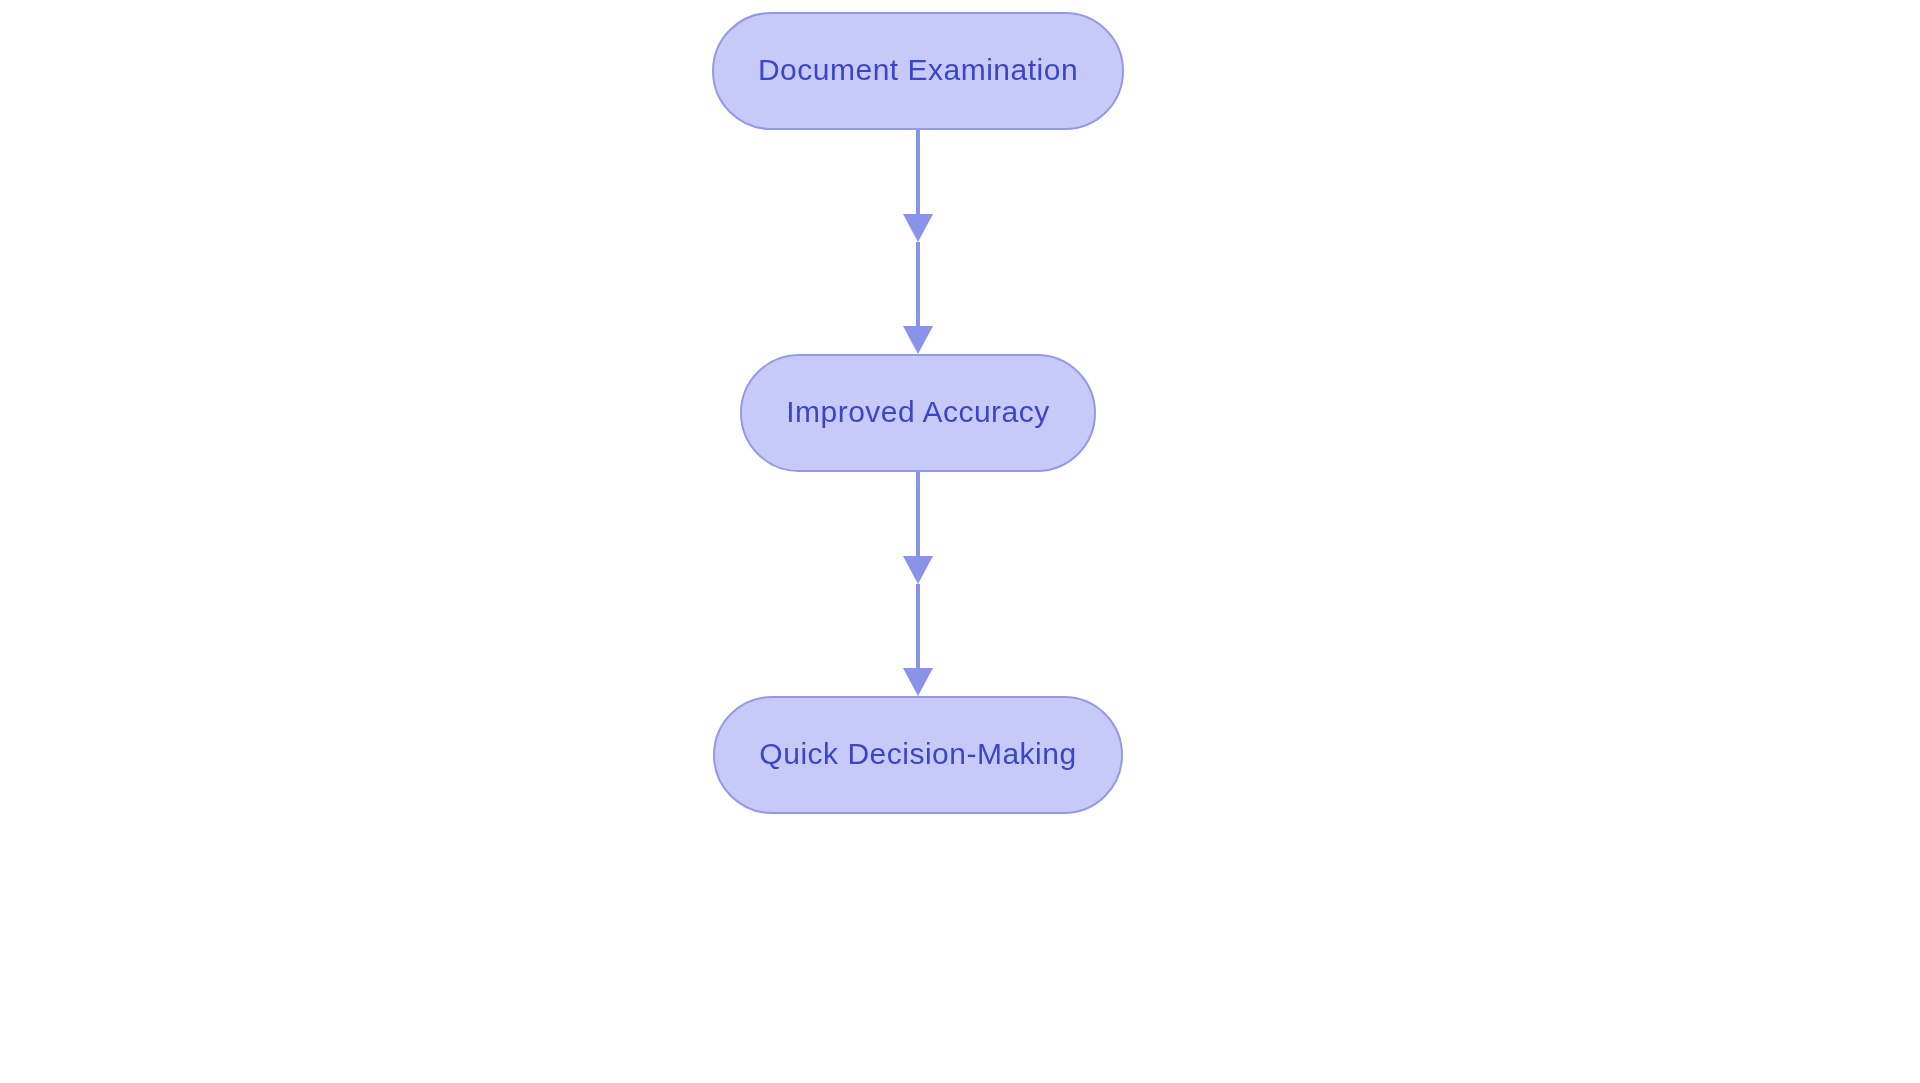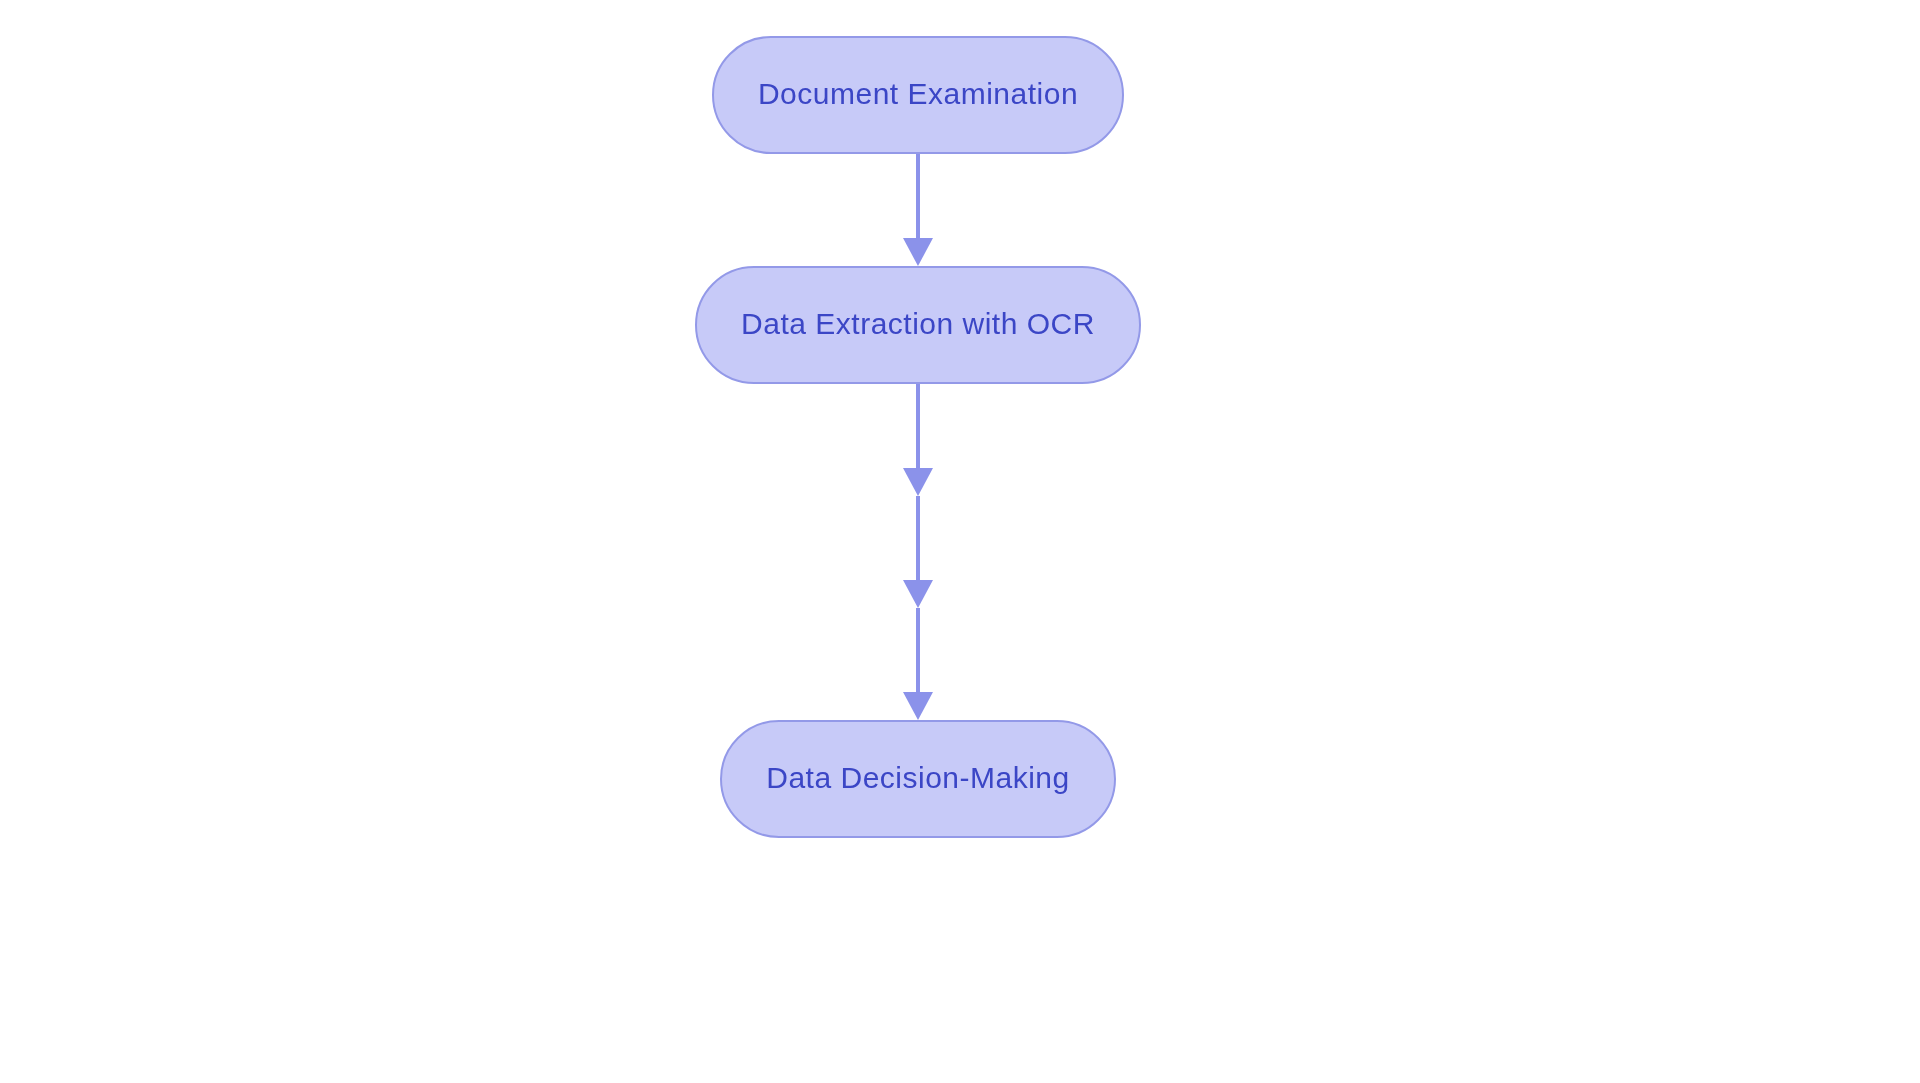--- a/index.html
+++ b/index.html
@@ -11,21 +11,21 @@
     overflow: hidden;
     font-family: "Liberation Sans", "DejaVu Sans", sans-serif;
   }
   .canvas {
     position: relative;
     width: 1836px;
     height: 1083px;
     display: flex;
     flex-direction: column;
     align-items: center;
-    padding-top: 36px;
+    padding-top: 12px;
     box-sizing: border-box;
     background: var(--background, #ffffff);
   }
   .node {
     height: 118px;
     box-sizing: border-box;
     border-radius: 59px;
     background: var(--node-fill, #c7caf8);
     border: 2px solid var(--node-border, #9399e8);
     color: var(--node-text, #3b46c6);
@@ -57,38 +57,38 @@
 
   <div class="node">
     <span class="node-label">Document Examination</span>
   </div>
 
   <svg class="arrow" viewBox="0 0 32 112" xmlns="http://www.w3.org/2000/svg">
     <line x1="16" y1="0" x2="16" y2="86" stroke="currentColor" stroke-width="4"></line>
     <polygon points="1,84 31,84 16,112" fill="currentColor"></polygon>
   </svg>
 
+
+  <svg class="arrow" viewBox="0 0 32 112" xmlns="http://www.w3.org/2000/svg">
+    <line x1="16" y1="0" x2="16" y2="86" stroke="currentColor" stroke-width="4"></line>
+    <polygon points="1,84 31,84 16,112" fill="currentColor"></polygon>
+  </svg>
+
   <div class="node">
-    <span class="node-label">Data Extraction with OCR</span>
+    <span class="node-label">Improved Accuracy</span>
   </div>
 
   <svg class="arrow" viewBox="0 0 32 112" xmlns="http://www.w3.org/2000/svg">
     <line x1="16" y1="0" x2="16" y2="86" stroke="currentColor" stroke-width="4"></line>
     <polygon points="1,84 31,84 16,112" fill="currentColor"></polygon>
   </svg>
 
 
   <svg class="arrow" viewBox="0 0 32 112" xmlns="http://www.w3.org/2000/svg">
     <line x1="16" y1="0" x2="16" y2="86" stroke="currentColor" stroke-width="4"></line>
     <polygon points="1,84 31,84 16,112" fill="currentColor"></polygon>
   </svg>
 
-
-  <svg class="arrow" viewBox="0 0 32 112" xmlns="http://www.w3.org/2000/svg">
-    <line x1="16" y1="0" x2="16" y2="86" stroke="currentColor" stroke-width="4"></line>
-    <polygon points="1,84 31,84 16,112" fill="currentColor"></polygon>
-  </svg>
-
   <div class="node">
-    <span class="node-label">Data Decision-Making</span>
+    <span class="node-label">Quick Decision-Making</span>
   </div>
 
 </div>
 
 </body></html>

